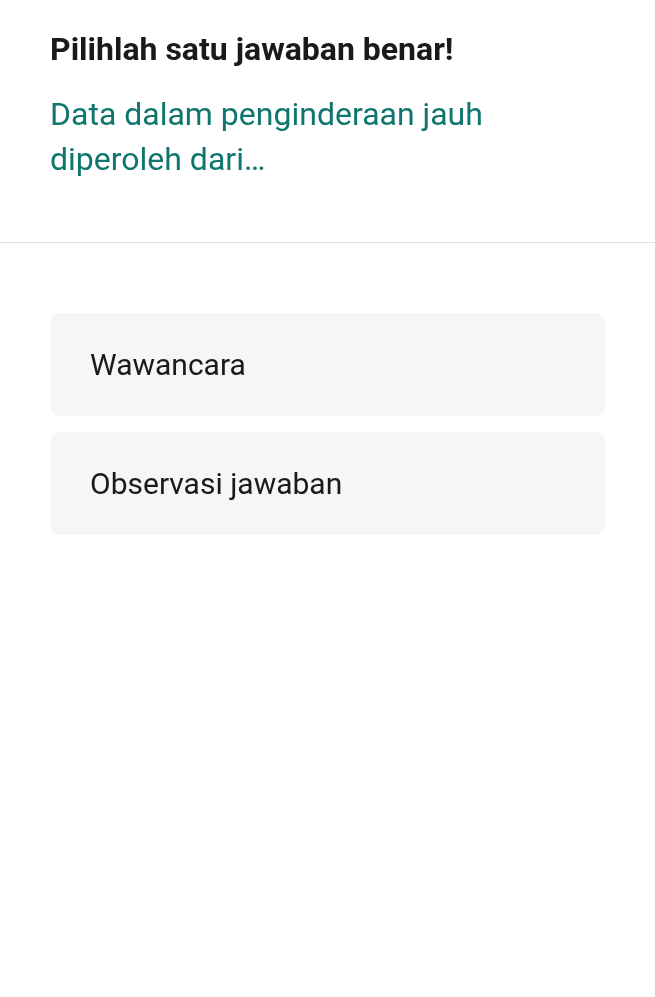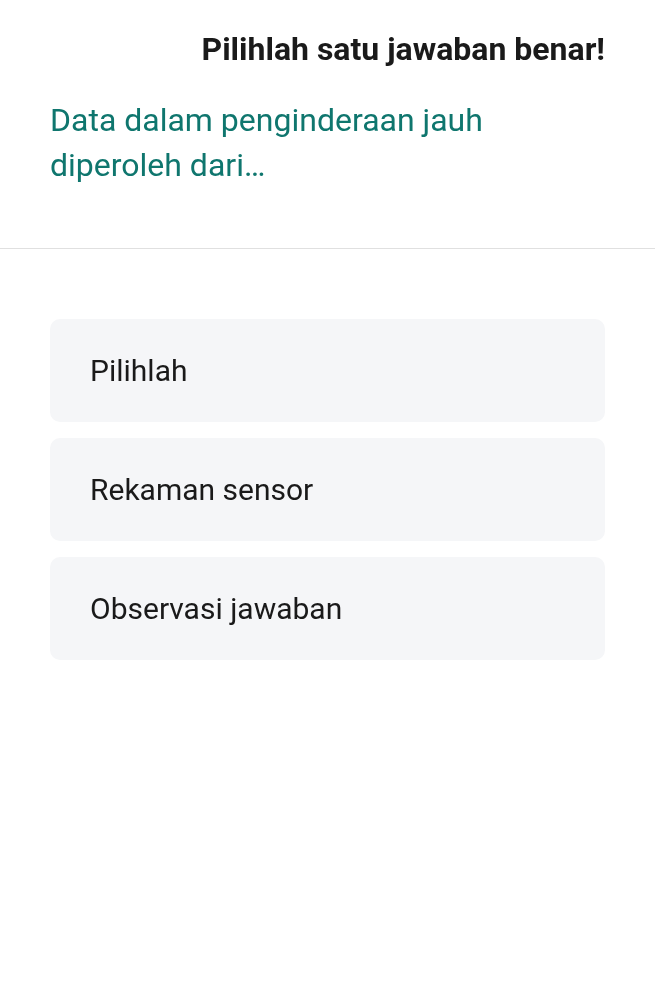--- a/index.html
+++ b/index.html
@@ -15,22 +15,21 @@
       color: #1a1a1a;
     }
     .question-section {
       padding: 30px 50px 60px 50px;
       border-bottom: 1px solid #e0e0e0;
     }
     .question-title {
       font-size: 32px;
       font-weight: 700;
       color: #1a1a1a;
-      margin-bottom: 30px;
-      text-align: right;
+      margin-bottom: 24px;
     }
     .question-body {
       font-size: 32px;
       font-weight: 400;
       color: #0f766e;
       line-height: 1.4;
     }
     .answers-section {
       padding: 70px 50px 0 50px;
     }
@@ -47,16 +46,15 @@
   </style>
 </head>
 <body>
 
 <div class="question-section">
   <h2 class="question-title">Pilihlah satu jawaban benar!</h2>
   <p class="question-body">Data dalam penginderaan jauh diperoleh dari…</p>
 </div>
 
 <div class="answers-section">
-  <div class="answer-option">Pilihlah</div>
-  <div class="answer-option">Rekaman sensor</div>
+  <div class="answer-option">Wawancara</div>
   <div class="answer-option">Observasi jawaban</div>
 </div>
 
 </body></html>

